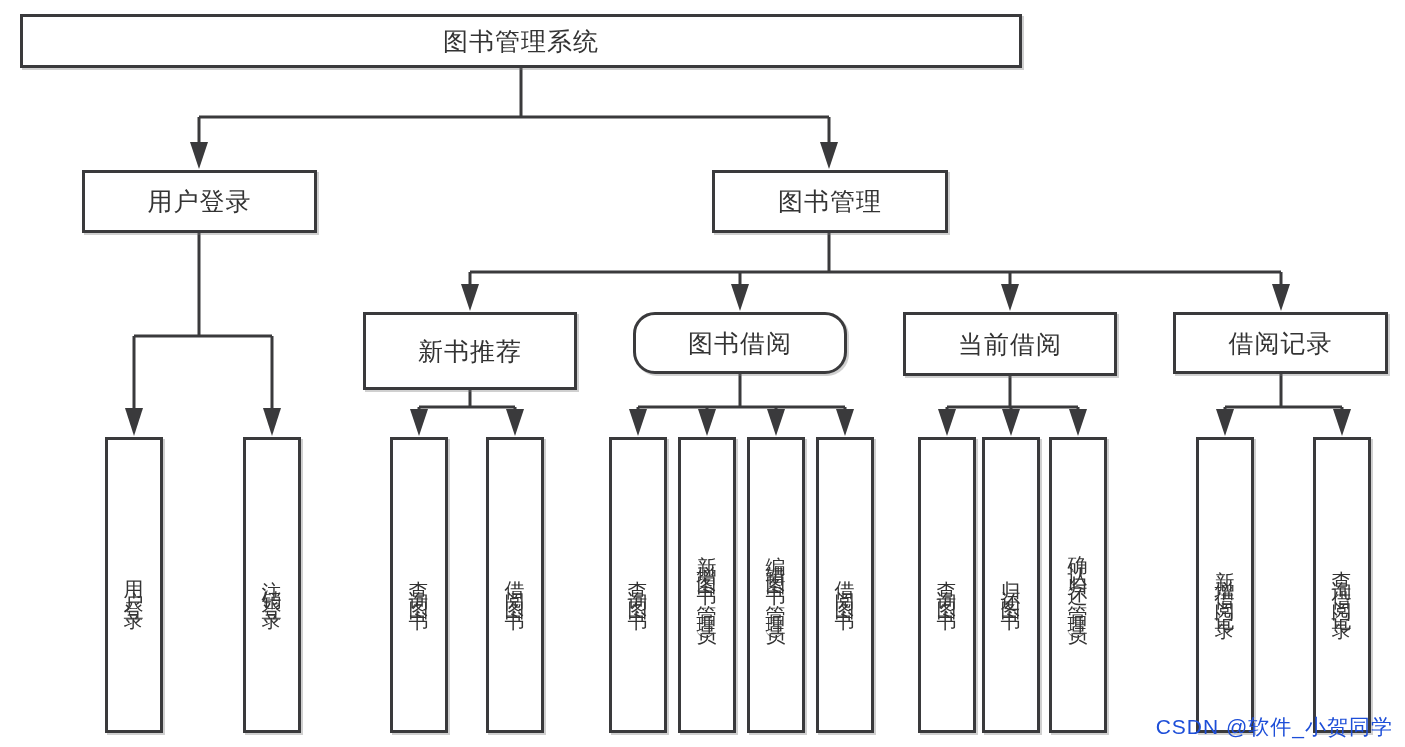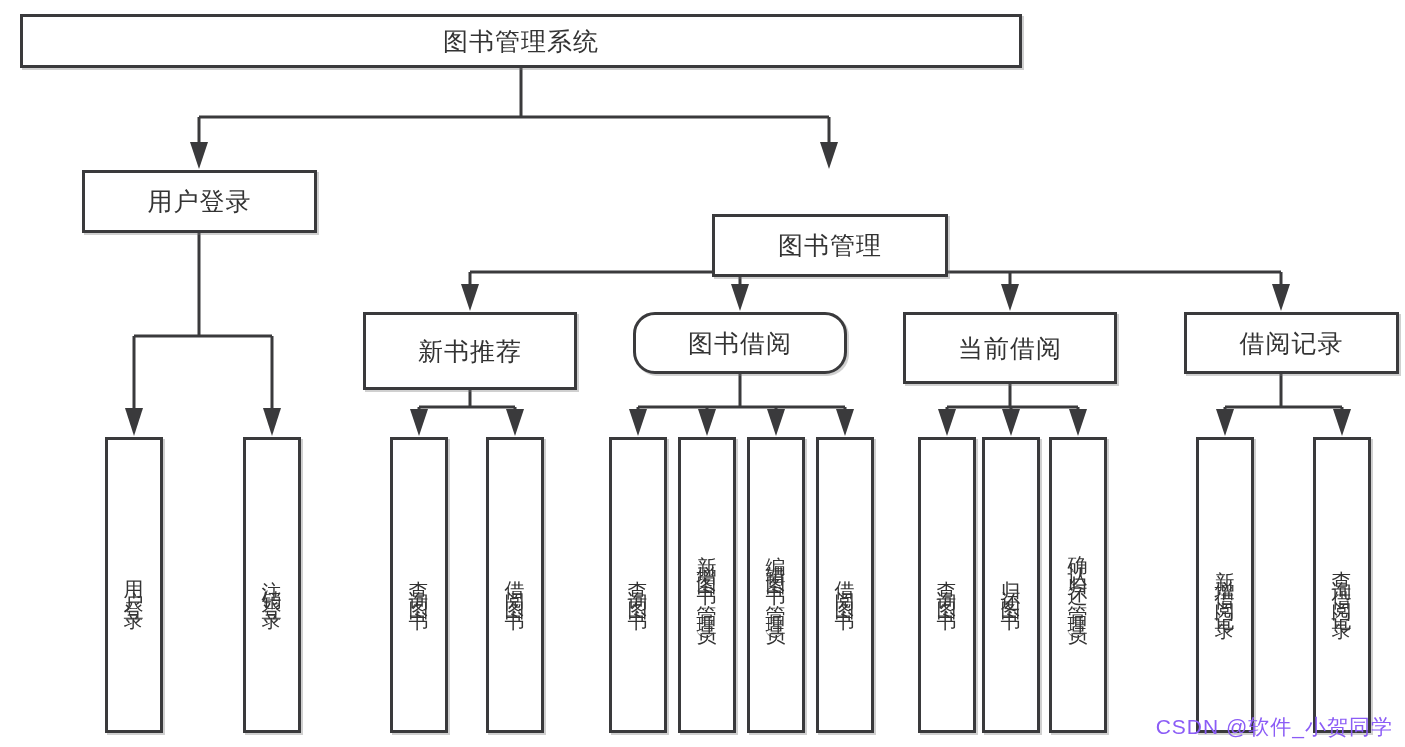--- a/index.html
+++ b/index.html
@@ -26,42 +26,42 @@
     text-orientation:mixed;
     font-size:20px;
     line-height:1;
     letter-spacing:10px;
     white-space:nowrap;
     color:#333333;
   }
   
   #b-root          {left:20px;  top:14px;  width:1002px;height:54px;}
   #b-user-login    {left:82px;  top:170px; width:235px; height:63px;}
-  #b-book-mgmt     {left:712px; top:170px; width:236px; height:63px;margin-top:44px;}
+  #b-book-mgmt     {left:712px; top:170px; width:236px; height:63px;}
   #b-new-rec       {left:363px; top:312px; width:214px; height:78px;}
   #b-book-borrow   {left:633px; top:312px; width:214px; height:62px;border-radius:22px;}
-  #b-cur-borrow    {left:903px; top:312px; width:214px; height:72px;}
-  #b-borrow-rec    {left:1173px;top:312px; width:215px; height:62px;margin-left:11px;}
+  #b-cur-borrow    {left:903px; top:312px; width:214px; height:64px;}
+  #b-borrow-rec    {left:1173px;top:312px; width:215px; height:62px;}
   .leaf            {top:437px;  width:58px; height:296px;}
   #l-user-login    {left:105px;}
   #l-logout        {left:243px;}
   #l-rec-query     {left:390px;}
   #l-rec-borrow    {left:486px;}
   #l-bb-query      {left:609px;}
   #l-bb-add        {left:678px;}
   #l-bb-edit       {left:747px;}
   #l-bb-borrow     {left:816px;}
   #l-cb-query      {left:918px;}
   #l-cb-return     {left:982px;}
   #l-cb-confirm    {left:1049px;}
   #l-br-add        {left:1196px;}
   #l-br-query      {left:1313px;}
   #watermark{
     position:absolute;right:12px;bottom:6px;
-    font-size:21px;color:#8b5cf6;letter-spacing:1px;
+    font-size:21px;color:#1d4ed8;letter-spacing:1px;
     white-space:nowrap;
   }
 </style>
 </head>
 <body>
 
 <div id="canvas">
 
   <svg id="wires" viewBox="0 0 1405 747" xmlns="http://www.w3.org/2000/svg">
     <g stroke="#3a3a3c" stroke-width="3" fill="none">

